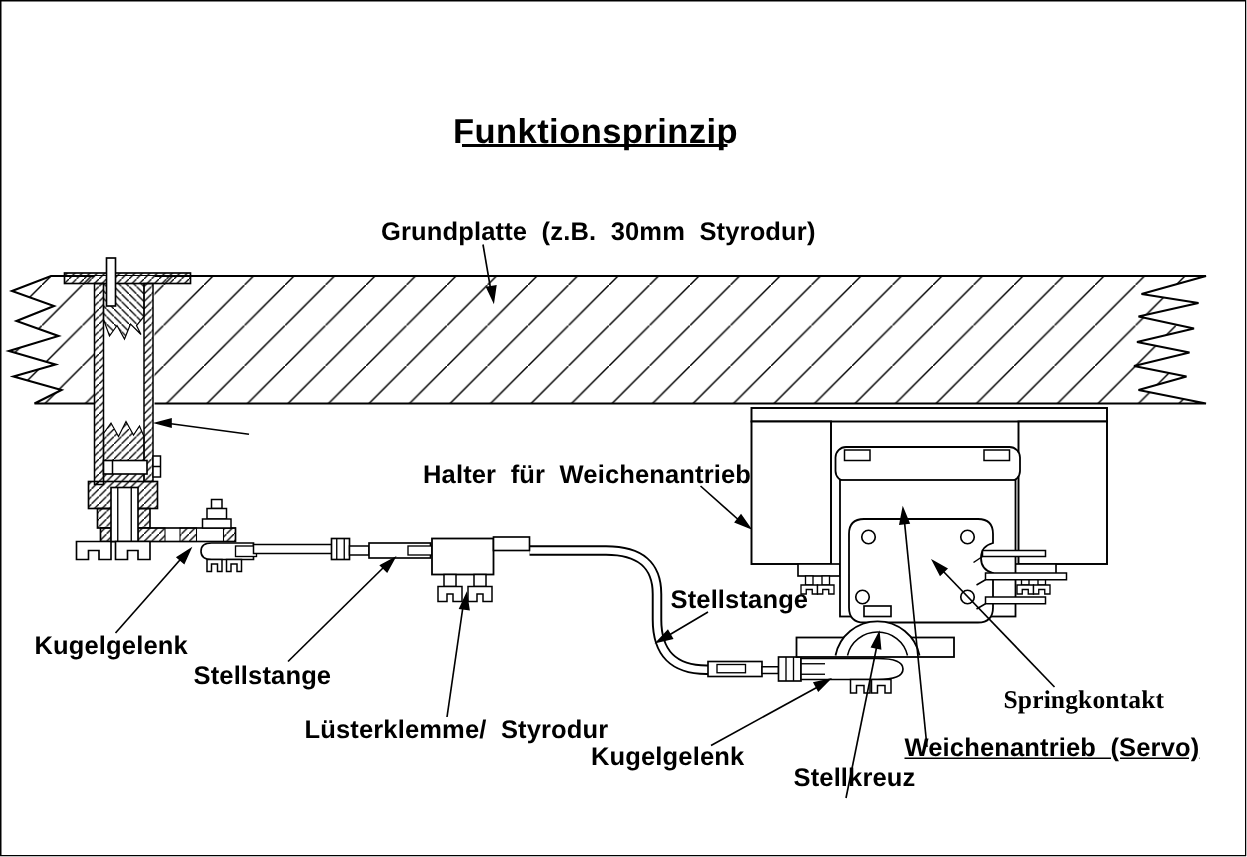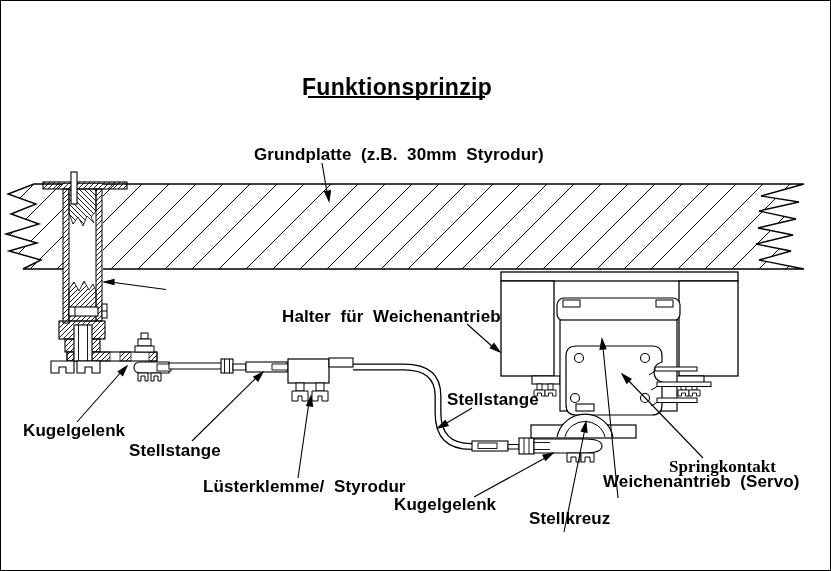--- a/index.html
+++ b/index.html
@@ -208,15 +208,15 @@
   <div class="title-underline" style="left:307px;top:95px;width:177px;"></div>
 
   <div class="lbl" style="left:253px;top:145px;">Grundplatte  (z.B.  30mm  Styrodur)</div>
   <div class="lbl" style="left:281px;top:307px;">Halter  für  Weichenantrieb</div>
   <div class="lbl" style="left:446px;top:390px;">Stellstange</div>
   <div class="lbl" style="left:22px;top:421px;">Kugelgelenk</div>
   <div class="lbl" style="left:128px;top:441px;">Stellstange</div>
   <div class="lbl" style="left:202px;top:477px;">Lüsterklemme/  Styrodur</div>
   <div class="lbl" style="left:393px;top:495px;">Kugelgelenk</div>
   <div class="lbl" style="left:668px;top:457px;font-family:Liberation Serif, serif;">Springkontakt</div>
-  <div class="lbl" style="left:602px;top:472px;">Weichenantrieb  (Servo)</div>
+  <div class="lbl" style="left:602px;top:489px;text-decoration:underline;">Weichenantrieb  (Servo)</div>
   <div class="lbl" style="left:528px;top:509px;">Stellkreuz</div>
 </div>
 
 </body></html>

